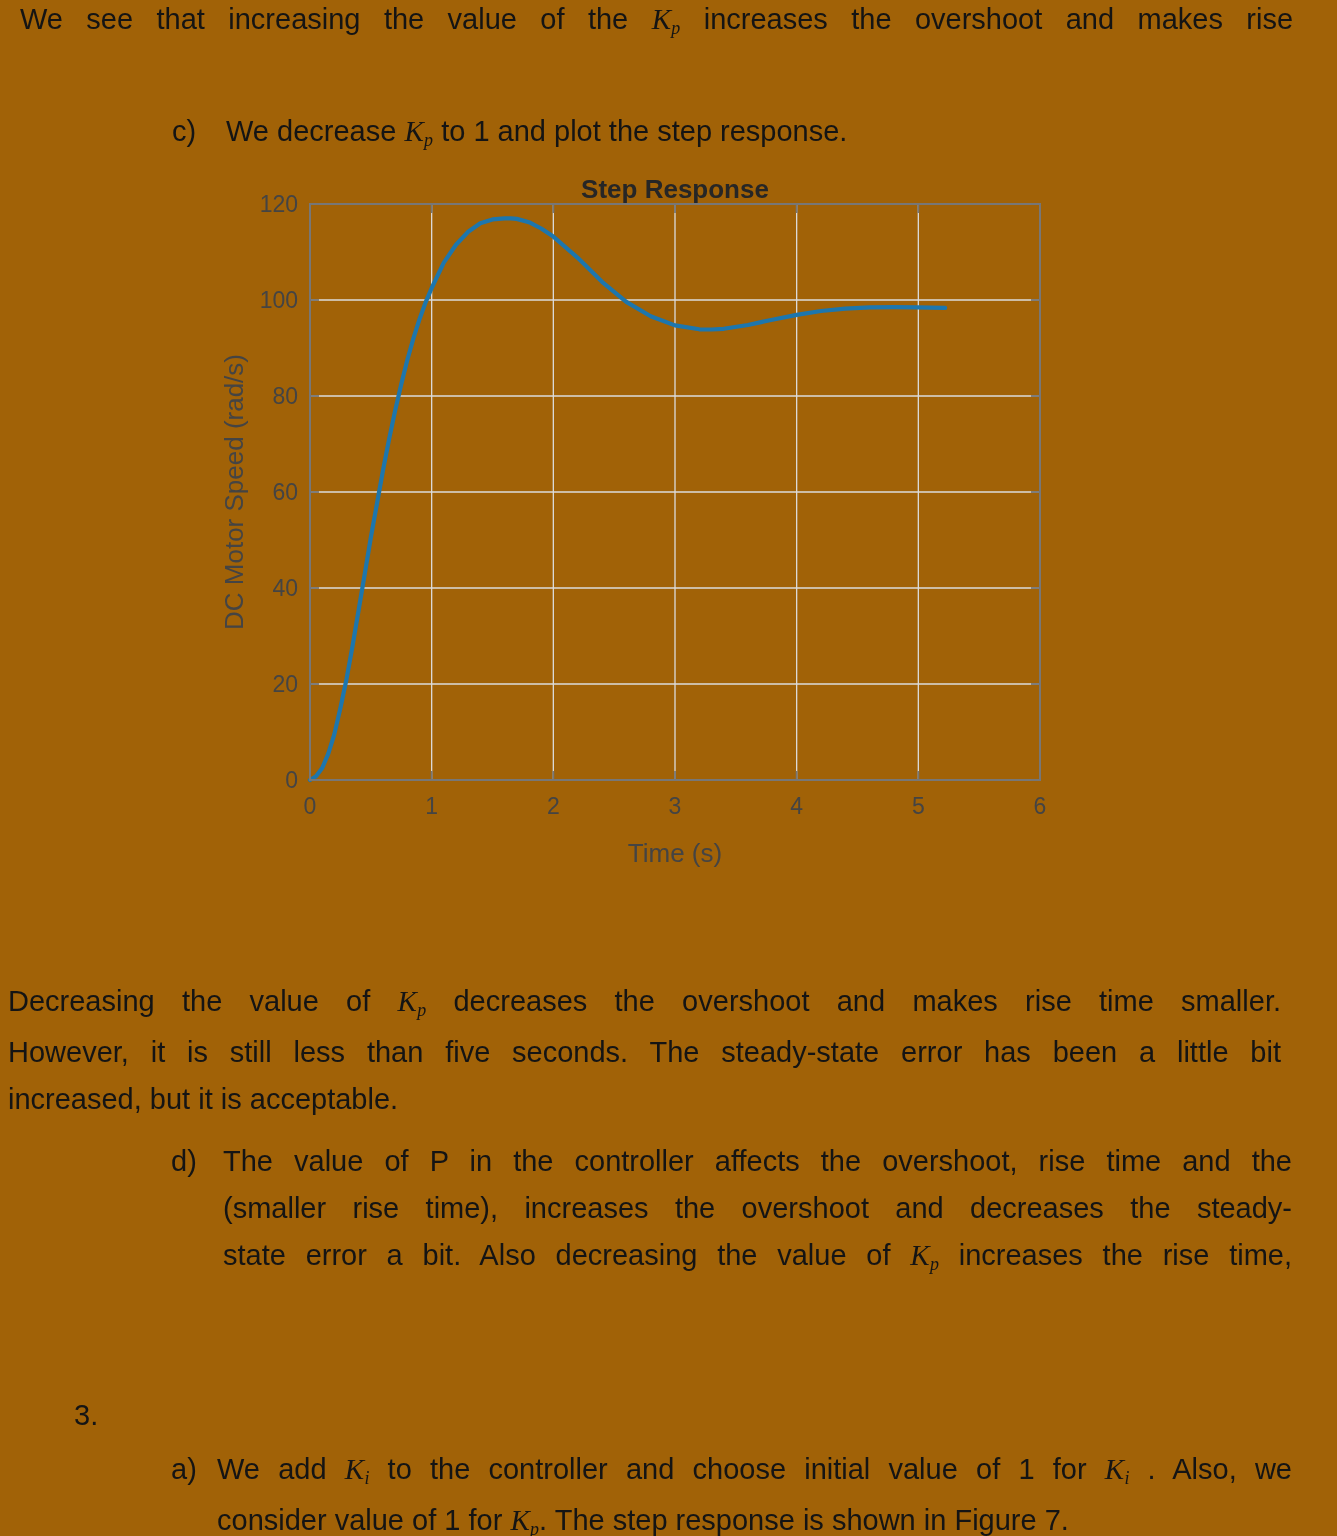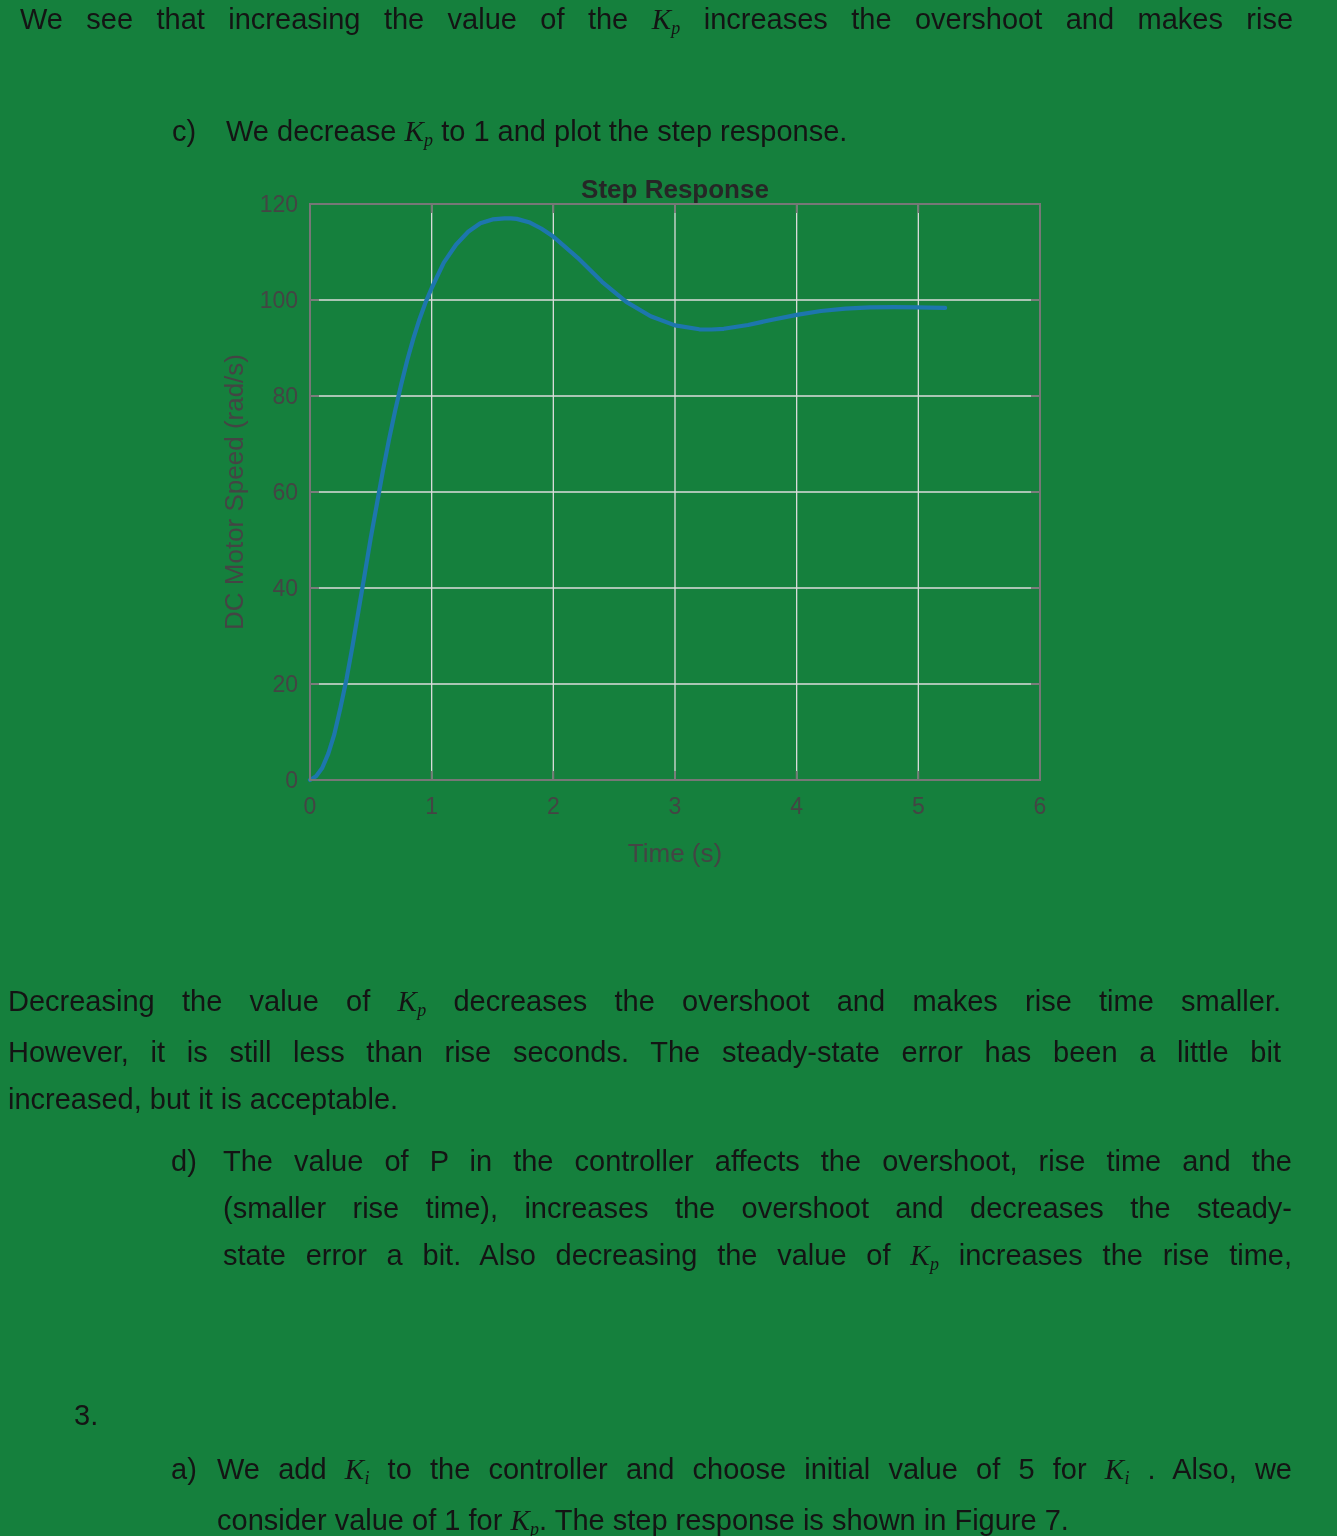--- a/index.html
+++ b/index.html
@@ -1,17 +1,17 @@
 <!DOCTYPE html>
 <html><head>
 <meta charset="utf-8">
 <style>
   html,body{margin:0;padding:0;background:#ffffff;}
   .page{
-    position:relative;width:1337px;height:1536px;background:#15803d;
+    position:relative;width:1337px;height:1536px;background:#a16207;
     font-family:"Liberation Sans",sans-serif;color:#141414;overflow:hidden;
   }
   .blk{position:absolute;font-size:29px;}
   .p1{left:20px;top:0;width:1273px;line-height:39px;}
   .p2{left:8px;top:978px;width:1273px;line-height:47px;}
   .sec{left:74px;top:1398px;line-height:34px;}
   .item{display:flex;align-items:flex-start;}
   .item .ilabel{flex:none;}
   .item .ibody{flex:1;min-width:0;}
   #item-c{left:172px;top:109px;width:1120px;line-height:44px;}
@@ -101,36 +101,36 @@
         <text x="103" y="148" font-size="23" text-anchor="end" fill="#444444">100</text>
         <text x="103" y="52" font-size="23" text-anchor="end" fill="#444444">120</text>
         <text x="480" y="38" font-size="26" text-anchor="middle" fill="#262626" font-weight="bold">Step Response</text>
         <text x="480" y="702" font-size="26" text-anchor="middle" fill="#444444">Time (s)</text>
         <text x="0" y="0" font-size="26" text-anchor="middle" fill="#444444" transform="translate(48,332) rotate(-90)">DC Motor Speed (rad/s)</text>
       </svg>
     </div>
 
   <div class="blk p2">
       <div class="line j"><span>Decreasing the value of </span><span class="r-math">K</span><span class="r-msub">p</span><span> decreases the overshoot and makes rise time smaller.</span></div>
-      <div class="line j"><span>However, it is still less than rise seconds. The steady-state error has been a little bit</span></div>
+      <div class="line j"><span>However, it is still less than five seconds. The steady-state error has been a little bit</span></div>
       <div class="line"><span>increased, but it is acceptable.</span></div>
     </div>
 
   <div class="blk item" id="item-d">
     <div class="ilabel">d)</div>
     <div class="ibody">
         <div class="line j"><span>The value of P in the controller affects the overshoot, rise time and the</span></div>
         <div class="line j"><span>(smaller rise time), increases the overshoot and decreases the steady-</span></div>
         <div class="line j"><span>state error a bit. Also decreasing the value of </span><span class="r-math">K</span><span class="r-msub">p</span><span> increases the rise time,</span></div>
       </div>
   </div>
 
   <div class="blk sec">3.</div>
 
   <div class="blk item" id="item-a">
     <div class="ilabel">a)</div>
     <div class="ibody">
-        <div class="line j"><span>We add </span><span class="r-math">K</span><span class="r-msub">i</span><span> to the controller and choose initial value of 5 for </span><span class="r-math">K</span><span class="r-msub">i</span><span> . Also, we</span></div>
+        <div class="line j"><span>We add </span><span class="r-math">K</span><span class="r-msub">i</span><span> to the controller and choose initial value of 1 for </span><span class="r-math">K</span><span class="r-msub">i</span><span> . Also, we</span></div>
         <div class="line"><span>consider value of 1 for </span><span class="r-math">K</span><span class="r-msub">p</span><span>. The step response is shown in Figure 7.</span></div>
       </div>
   </div>
 
 </div>
 
 </body></html>

